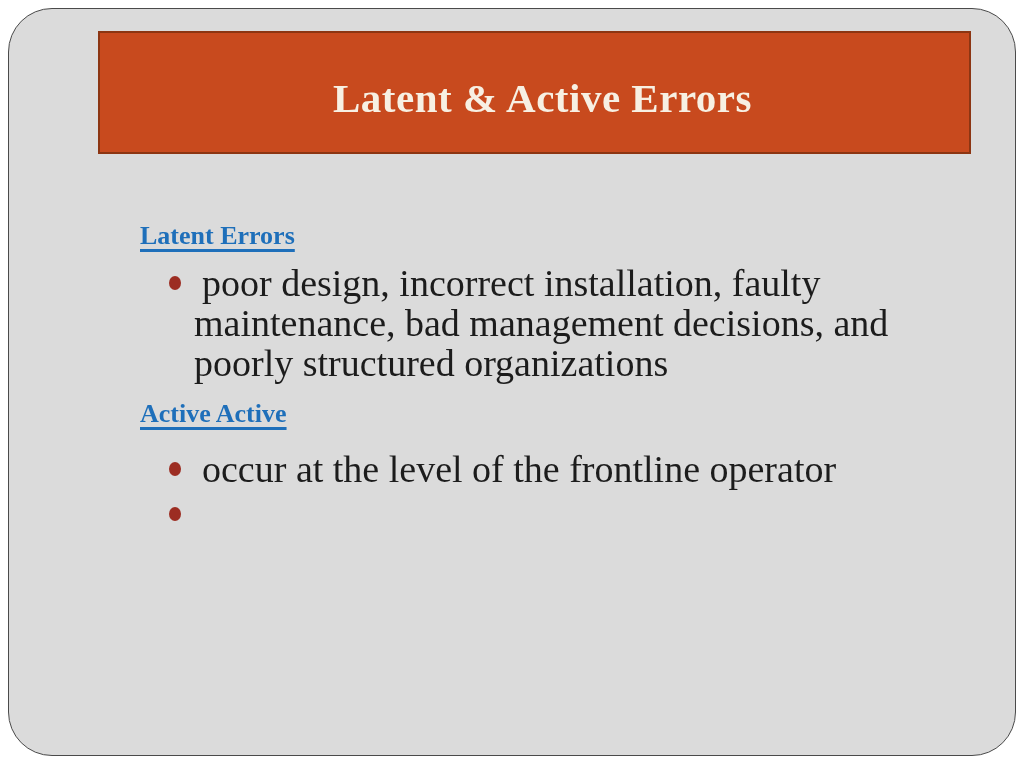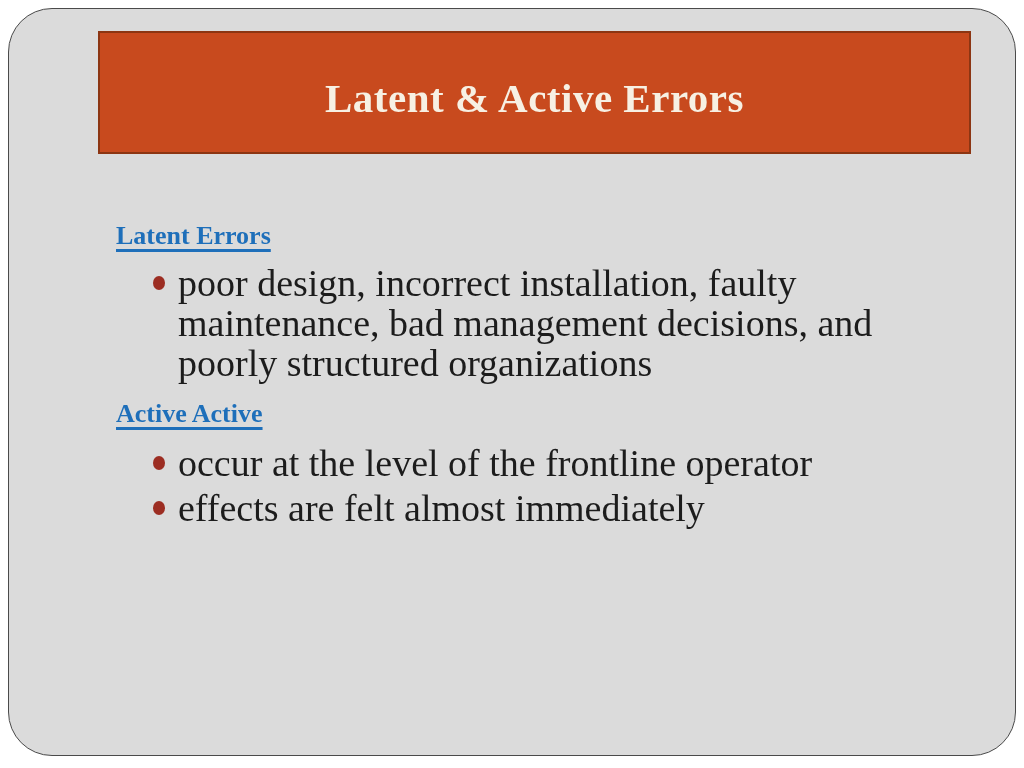--- a/index.html
+++ b/index.html
@@ -5,21 +5,21 @@
   :root {
     --banner-fill: #C84A1E;
     --banner-border: #8C3512;
     --title-color: #F7F0E3;
     --card-background: #DBDBDB;
     --card-border: #4A4A4A;
     --heading-color: #1E6FBA;
     --bullet-color: #9C2D22;
     --body-text-color: #1C1C1C;
   }
-  * { box-sizing: border-box; }
+  * { box-sizing: border-box; padding-left: 8px; }
   html, body {
     margin: 0;
     padding: 0;
     background: #FFFFFF;
     font-family: "Liberation Serif", "DejaVu Serif", serif;
   }
   .page {
     position: relative;
     width: 1024px;
     height: 768px;
@@ -72,21 +72,21 @@
     text-decoration: underline;
     text-decoration-thickness: 2.5px;
     text-underline-offset: 5px;
     display: inline-block;
   }
   .section ul {
     list-style: none;
     margin: 12px 0 16px 0;
     padding: 0 0 0 37px;
   }
-  .section.active ul { margin-top: 14px; }
+  .section.active ul { margin-top: 20px; }
   .section li {
     position: relative;
     padding-left: 25px;
     margin-bottom: 5px;
     font-size: 38px;
     line-height: 40px;
     color: var(--body-text-color, #1C1C1C);
   }
   .marker {
     position: absolute;
@@ -122,20 +122,19 @@
 
       <div class="section active">
         <h2>Active Active</h2>
         <ul>
           <li>
             <span class="marker"></span>
             <span>occur at the level of the frontline operator</span>
           </li>
           <li>
             <span class="marker"></span>
-            <span>effects are felt almost immediately</span>
           </li>
         </ul>
       </div>
 
     </div>
   </div>
 </div>
 
 </body></html>

